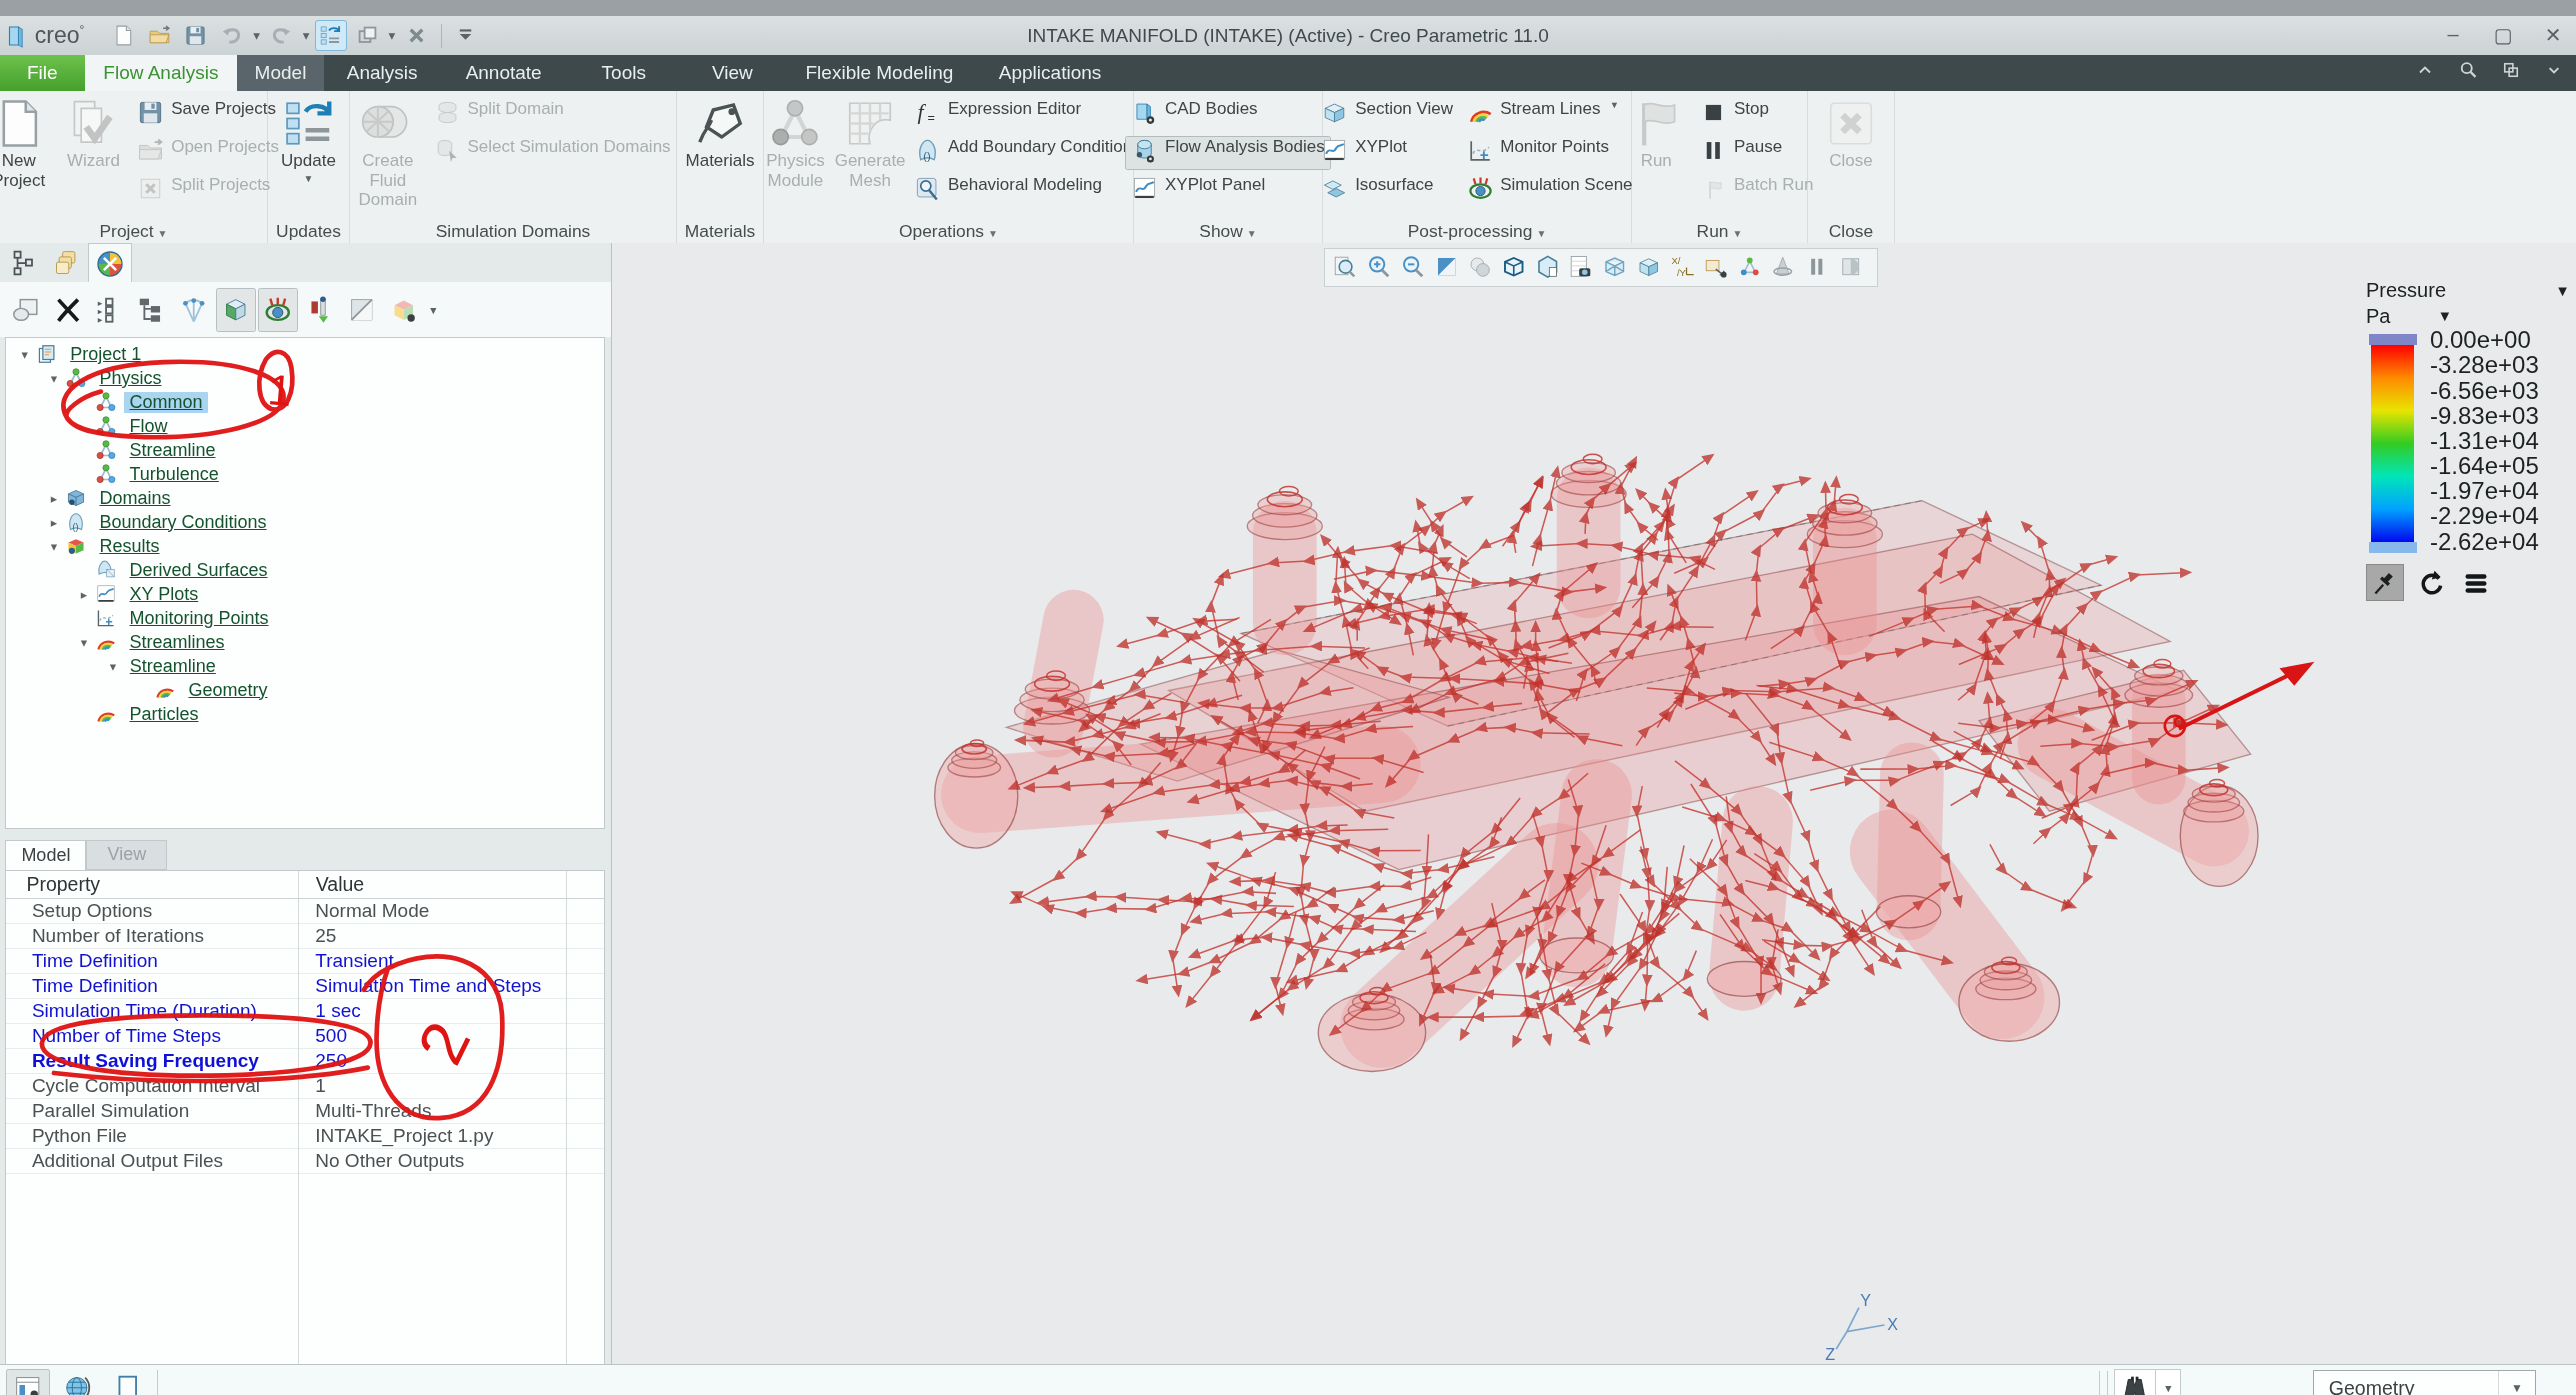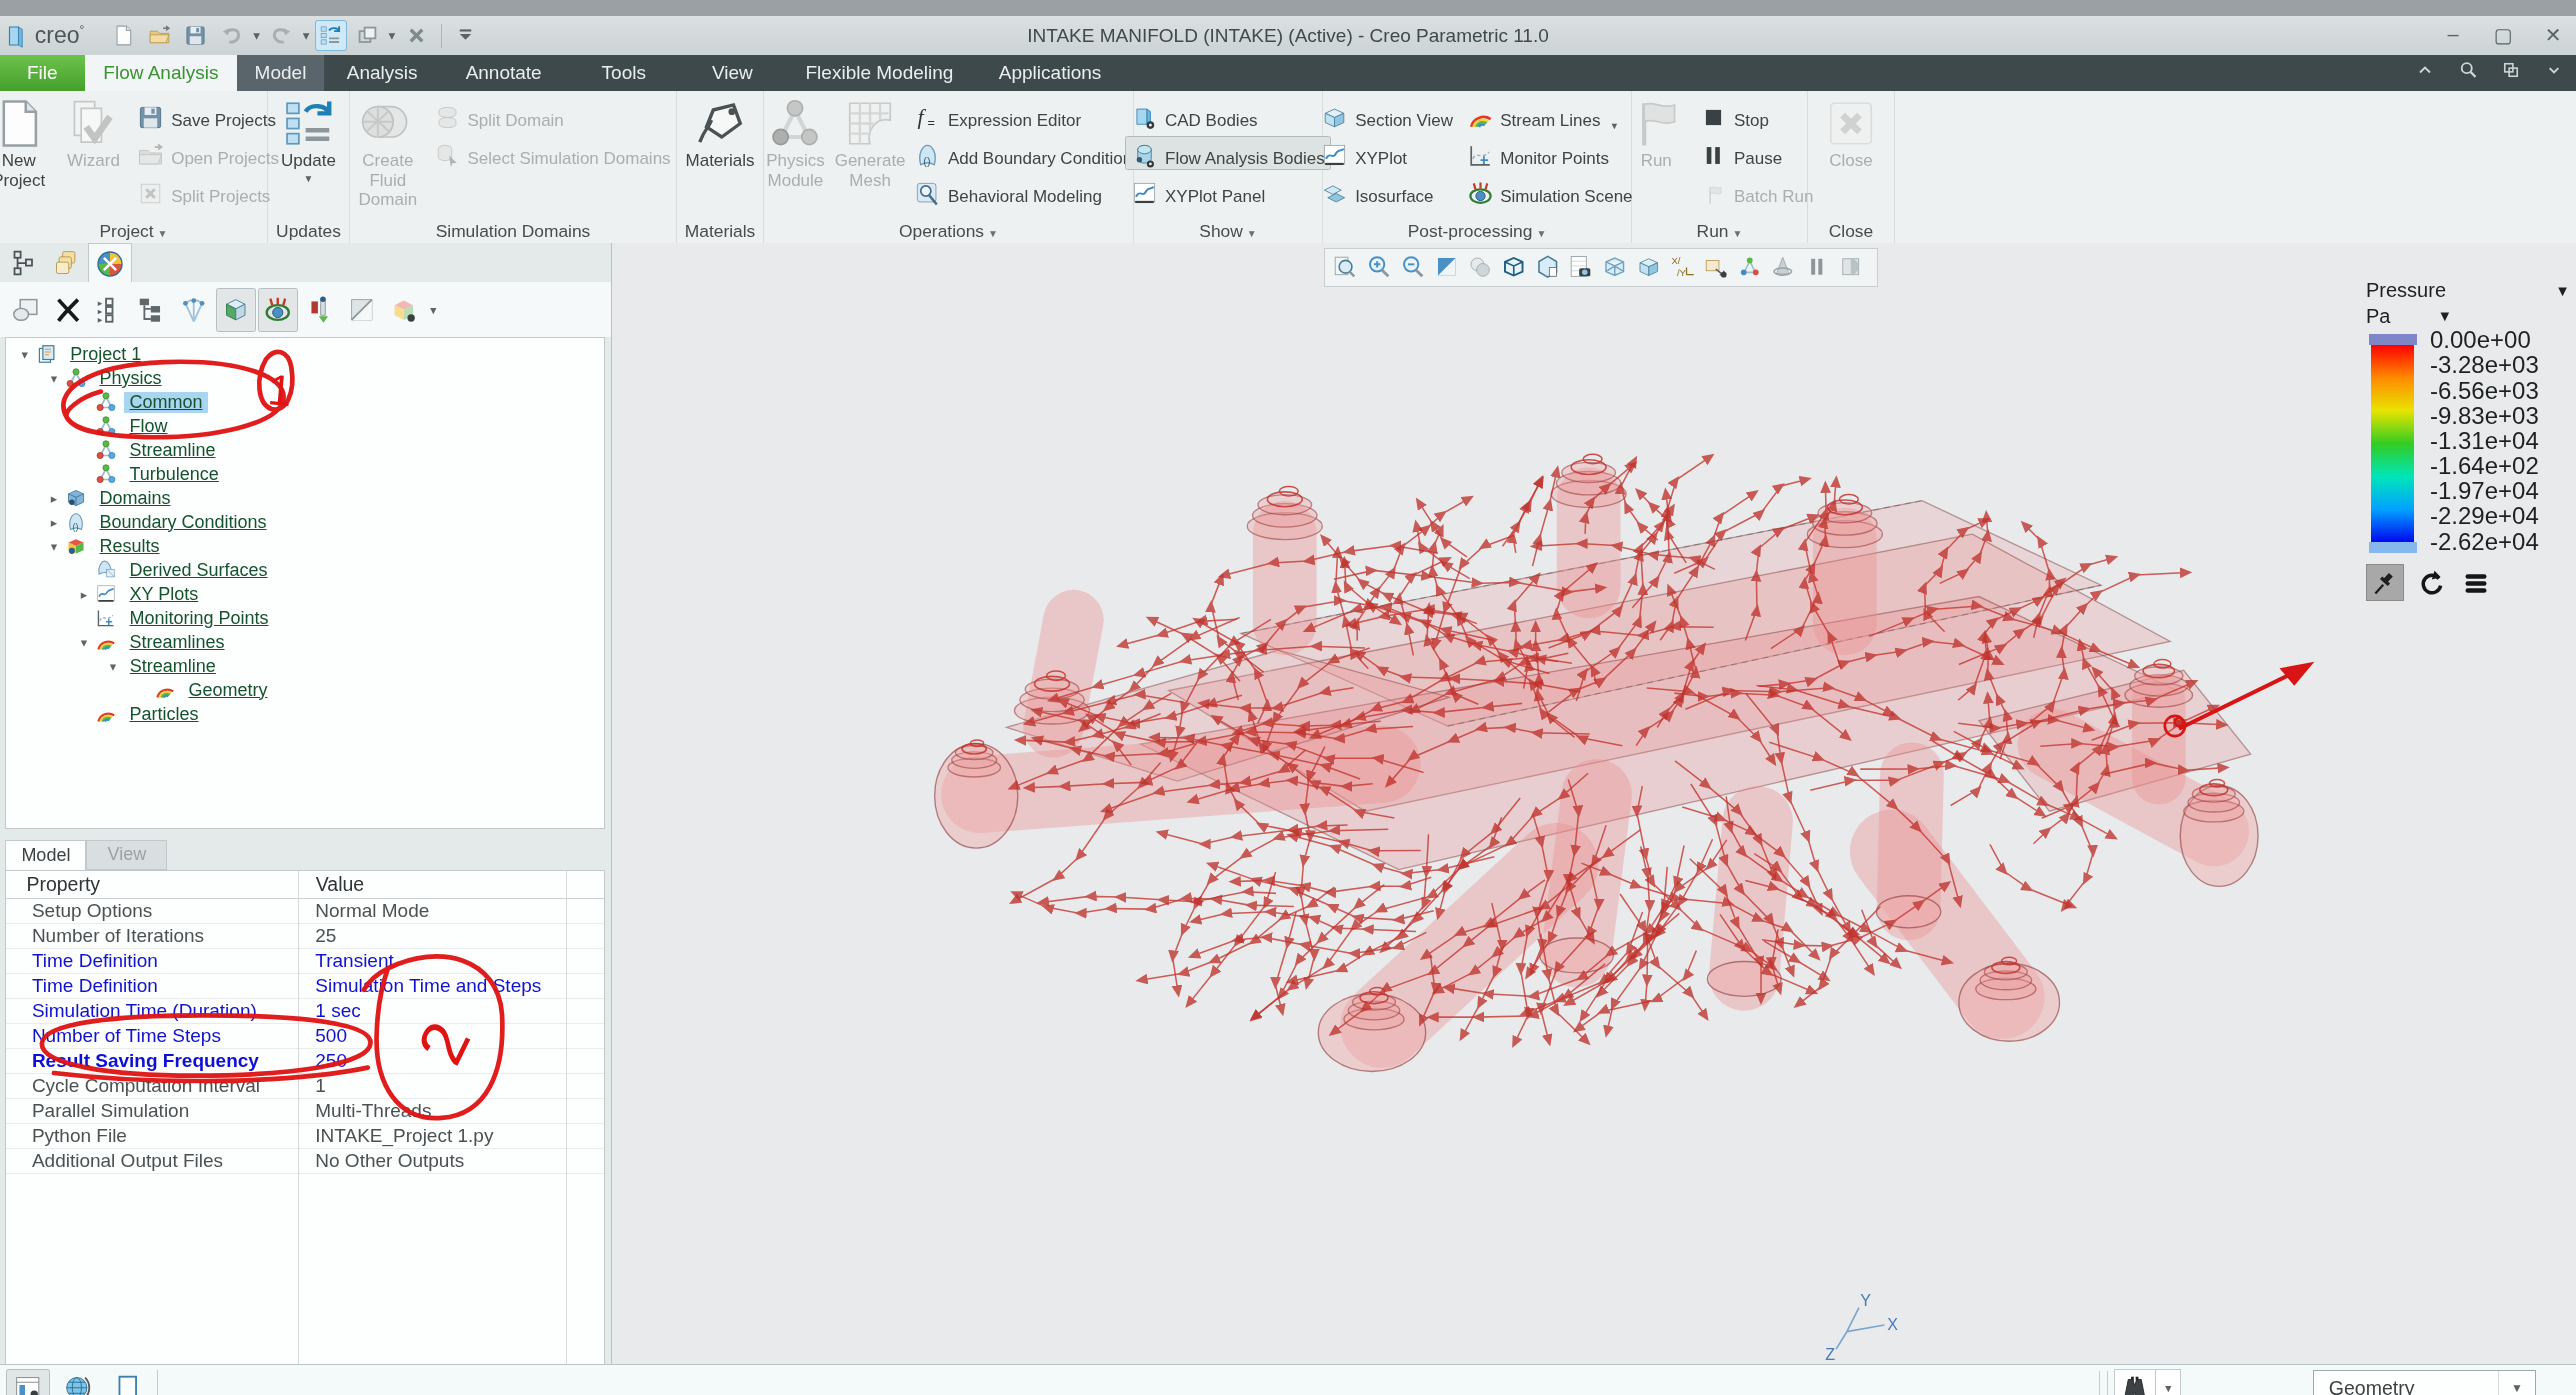--- a/index.html
+++ b/index.html
@@ -33,21 +33,21 @@
   .ribbon{position:absolute;left:0;top:75px;width:2576px;height:152px;background:#eef1f1;border-bottom:0.7px solid #c6cccd;white-space:nowrap;}
   .rgroup{position:relative;display:inline-block;vertical-align:top;height:152px;border-right:0.7px solid #d8dcdd;box-sizing:border-box;}
   .gcontent{position:absolute;left:0;right:0;top:0;bottom:21.5px;display:flex;justify-content:center;align-items:flex-start;gap:2.7px;padding-top:4px;}
   .glabel{position:absolute;bottom:1.3px;left:0;right:0;text-align:center;font-size:17.4px;color:#474c4e;}
   .glabel .gd{font-size:10px;color:#6a7174;margin-left:4px}
   .bigbtn{display:flex;flex-direction:column;align-items:center;text-align:center;min-width:64px;padding:1.3px 4px;}
   .bigbtn .ic{width:54px;height:55px}
   .biglbl{font-size:17px;line-height:19.5px;color:#3f4445;white-space:normal;max-width:101px}
   .bdrop{font-size:10px;color:#5a6366;margin-top:2.7px}
   .smallcol{display:flex;flex-direction:column;gap:6px;margin-top:4px;}
-  .smallbtn{display:flex;align-items:flex-end;gap:6.7px;height:32px;padding:0 5.4px;font-size:17px;color:#3f4445;border-radius:1.3px;}
+  .smallbtn{display:flex;align-items:flex-start;gap:6.7px;height:32px;padding:0 5.4px;font-size:17px;color:#3f4445;border-radius:1.3px;}
   .smallbtn .ic{width:27px;height:27px;flex:0 0 27px}
   .smallbtn.pressed{background:#dde2e3;outline:0.7px solid #b3bbbe;}
   .sdrop{font-size:9.4px;color:#5a6366;margin-left:2.7px}
   .dis{color:#a9aeb0 !important}
   .dis .biglbl,.dis.smallbtn,.dis .smallbtn{color:#a9aeb0 !important}
   .dis .ic{filter:grayscale(1) opacity(.5)}
   
   .leftpanel{position:absolute;left:0;top:227px;width:612px;bottom:46px;background:#e4e9ea;border-right:0.7px solid #b9c1c4;box-sizing:border-box;}
   .ptabs{position:absolute;left:4px;top:0px;height:39px;display:flex;}
   .ptab{width:42px;height:39px;display:flex;align-items:center;justify-content:center;}
@@ -1329,21 +1329,21 @@
         <div class="lcapt"></div>
         <div class="lgrad" id="lgrad" style="background: linear-gradient(rgb(255, 0, 0), rgb(255, 138, 0), rgb(232, 228, 0), rgb(51, 204, 34), rgb(0, 230, 184), rgb(0, 162, 255), rgb(0, 8, 240));"></div>
         <div class="lcapb"></div>
       </div>
       <div id="lvals">
           <div class="lval" style="top: 48px;">0.00e+00</div>
           <div class="lval" style="top: 73px;">-3.28e+03</div>
           <div class="lval" style="top: 99px;">-6.56e+03</div>
           <div class="lval" style="top: 124px;">-9.83e+03</div>
           <div class="lval" style="top: 149px;">-1.31e+04</div>
-          <div class="lval" style="top: 174px;">-1.64e+02</div>
+          <div class="lval" style="top: 174px;">-1.64e+05</div>
           <div class="lval" style="top: 199px;">-1.97e+04</div>
           <div class="lval" style="top: 224px;">-2.29e+04</div>
           <div class="lval" style="top: 250px;">-2.62e+04</div>
         </div>
       <div class="licons" id="licons">
           <div class="licon pressed">
             <span class="ic">
               <svg viewBox="0 0 32 32">
                 <g transform="rotate(42 16 14)">
                   <rect x="13" y="4" width="6" height="9" fill="#1c1f20"></rect>

